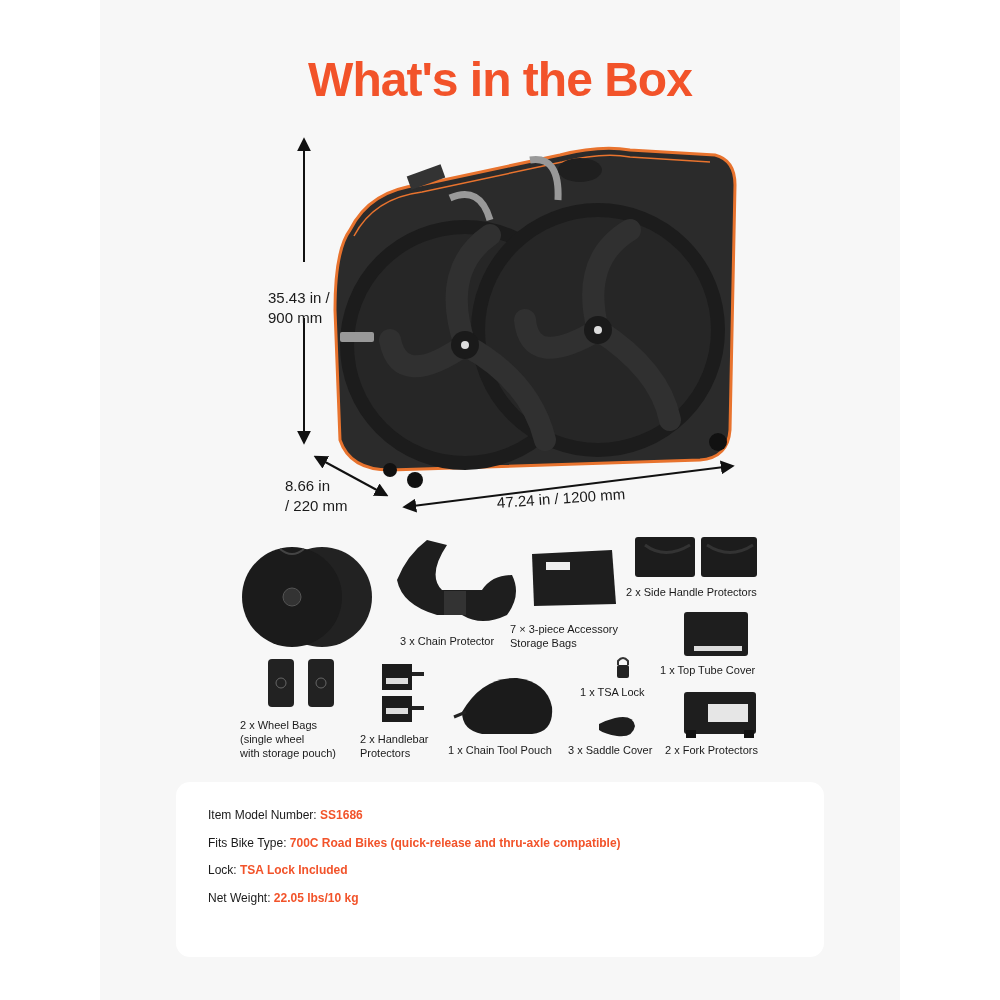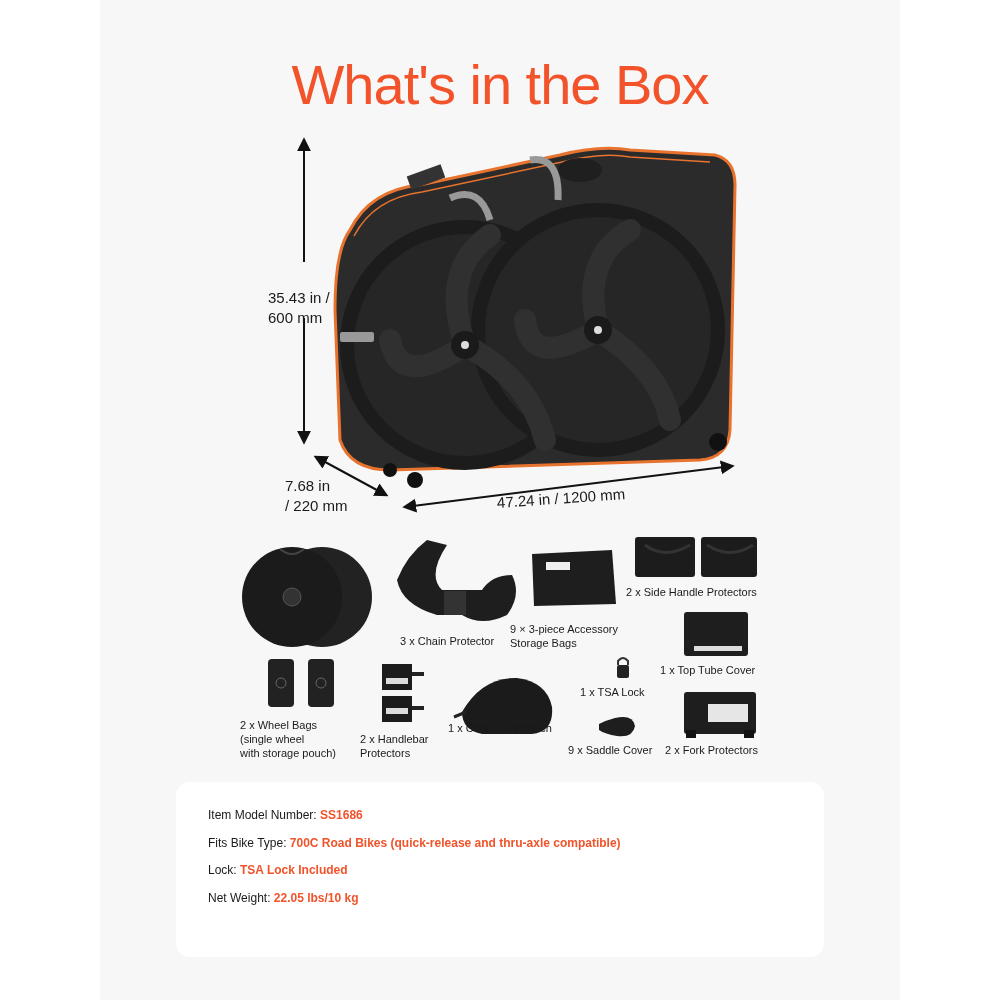--- a/index.html
+++ b/index.html
@@ -3,21 +3,21 @@
 <meta charset="utf-8">
 <style>
   html, body { margin: 0; padding: 0; }
   body {
     width: 1000px; height: 1000px; background: #ffffff; position: relative; overflow: hidden;
     font-family: "Liberation Sans", "DejaVu Sans", sans-serif; color: #1a1a1a;
   }
   .panel { position: absolute; left: 100px; top: 0; width: 800px; height: 1000px; background: #f7f7f7; }
   .title {
     position: absolute; left: 0; right: 0; top: 52px; text-align: center;
-    font-size: 56px; font-weight: 400; letter-spacing: -1px; color: #f2532a;
+    font-size: 48px; font-weight: 700; letter-spacing: -1px; color: #f2532a;
   }
   .dim { position: absolute; font-size: 15px; color: #1a1a1a; line-height: 20px; }
   .dim-h { left: 268px; top: 272px; margin-top: 16px; }
   .dim-d { left: 285px; top: 476px; }
   .dim-w { left: 497px; top: 493px; transform: rotate(-4deg); transform-origin: left center; }
   svg.arrows { position: absolute; left: 0; top: 0; }
   .case { position: absolute; left: 330px; top: 140px; }
   .item-img { position: absolute; }
   .label {
     position: absolute; font-size: 11px; line-height: 14px; text-align: left; color: #1a1a1a;
@@ -44,24 +44,24 @@
     </marker>
   </defs>
   <line x1="304" y1="140" x2="304" y2="262" stroke="#111" stroke-width="2" marker-start="url(#ah)"></line>
   <line x1="304" y1="318" x2="304" y2="442" stroke="#111" stroke-width="2" marker-end="url(#ah)"></line>
   <line x1="316" y1="457" x2="386" y2="495" stroke="#111" stroke-width="2" marker-start="url(#ah)" marker-end="url(#ah)"></line>
   <line x1="405" y1="507" x2="732" y2="466" stroke="#111" stroke-width="2" marker-start="url(#ah)" marker-end="url(#ah)"></line>
 </svg>
 
 <div class="dim dim-h">
   <div>35.43 in /</div>
-  <div>600 mm</div>
+  <div>900 mm</div>
 </div>
 <div class="dim dim-d">
-  <div>7.68  in</div>
+  <div>8.66  in</div>
   <div>/ 220 mm</div>
 </div>
 <div class="dim dim-w">47.24 in / 1200 mm</div>
 
 <svg class="case" width="410" height="350" viewBox="0 0 410 350">
   <path d="M20,90 Q40,50 90,45 L230,15 Q270,5 300,10 L385,15 Q405,20 405,45 L400,290 Q398,318 370,320 L60,330 Q20,330 10,300 L5,170 Q5,110 20,90 z" fill="#2b2b2b" stroke="#e8732e" stroke-width="3"></path>
   <path d="M24,96 Q44,58 92,52 L232,22 Q272,12 300,17 L380,22" fill="none" stroke="#e8732e" stroke-width="1.5"></path>
   <circle cx="135" cy="205" r="118" fill="#262626" stroke="#1c1c1c" stroke-width="14"></circle>
   <circle cx="268" cy="190" r="120" fill="#262626" stroke="#1c1c1c" stroke-width="14"></circle>
   <path d="M135,205 Q110,130 160,95 M135,205 Q200,240 215,300 M135,205 Q70,250 60,200" stroke="#303030" stroke-width="22" fill="none" stroke-linecap="round"></path>
@@ -138,41 +138,41 @@
 
 <div class="label" style="left:240px;top:718px;width:120px">
   <div>2 x Wheel Bags</div>
   <div>(single wheel</div>
   <div>with storage pouch)</div>
 </div>
 <div class="label" style="left:400px;top:634px;width:110px">
   <div>3 x Chain Protector</div>
 </div>
 <div class="label" style="left:510px;top:622px;width:130px">
-  <div>9 × 3-piece Accessory</div>
+  <div>7 × 3-piece Accessory</div>
   <div>Storage Bags</div>
 </div>
 <div class="label" style="left:626px;top:585px;width:150px">
   <div>2 x Side Handle Protectors</div>
 </div>
 <div class="label" style="left:660px;top:663px;width:110px">
   <div>1 x Top Tube Cover</div>
 </div>
 <div class="label" style="left:580px;top:685px;width:90px">
   <div>1 x TSA Lock</div>
 </div>
 <div class="label" style="left:360px;top:732px;width:90px">
   <div>2 x Handlebar</div>
   <div>Protectors</div>
 </div>
-<div class="label" style="left:448px;top:721px;width:120px">
+<div class="label" style="left:448px;top:743px;width:120px">
   <div>1 x Chain Tool Pouch</div>
 </div>
 <div class="label" style="left:568px;top:743px;width:96px">
-  <div>9 x Saddle Cover</div>
+  <div>3 x Saddle Cover</div>
 </div>
 <div class="label" style="left:665px;top:743px;width:110px">
   <div>2 x Fork Protectors</div>
 </div>
 
 <div class="card">
   <div class="spec" style="top:23px">
     <span>Item Model Number: </span><span class="val">SS1686</span>
   </div>
   <div class="spec" style="top:51px">

